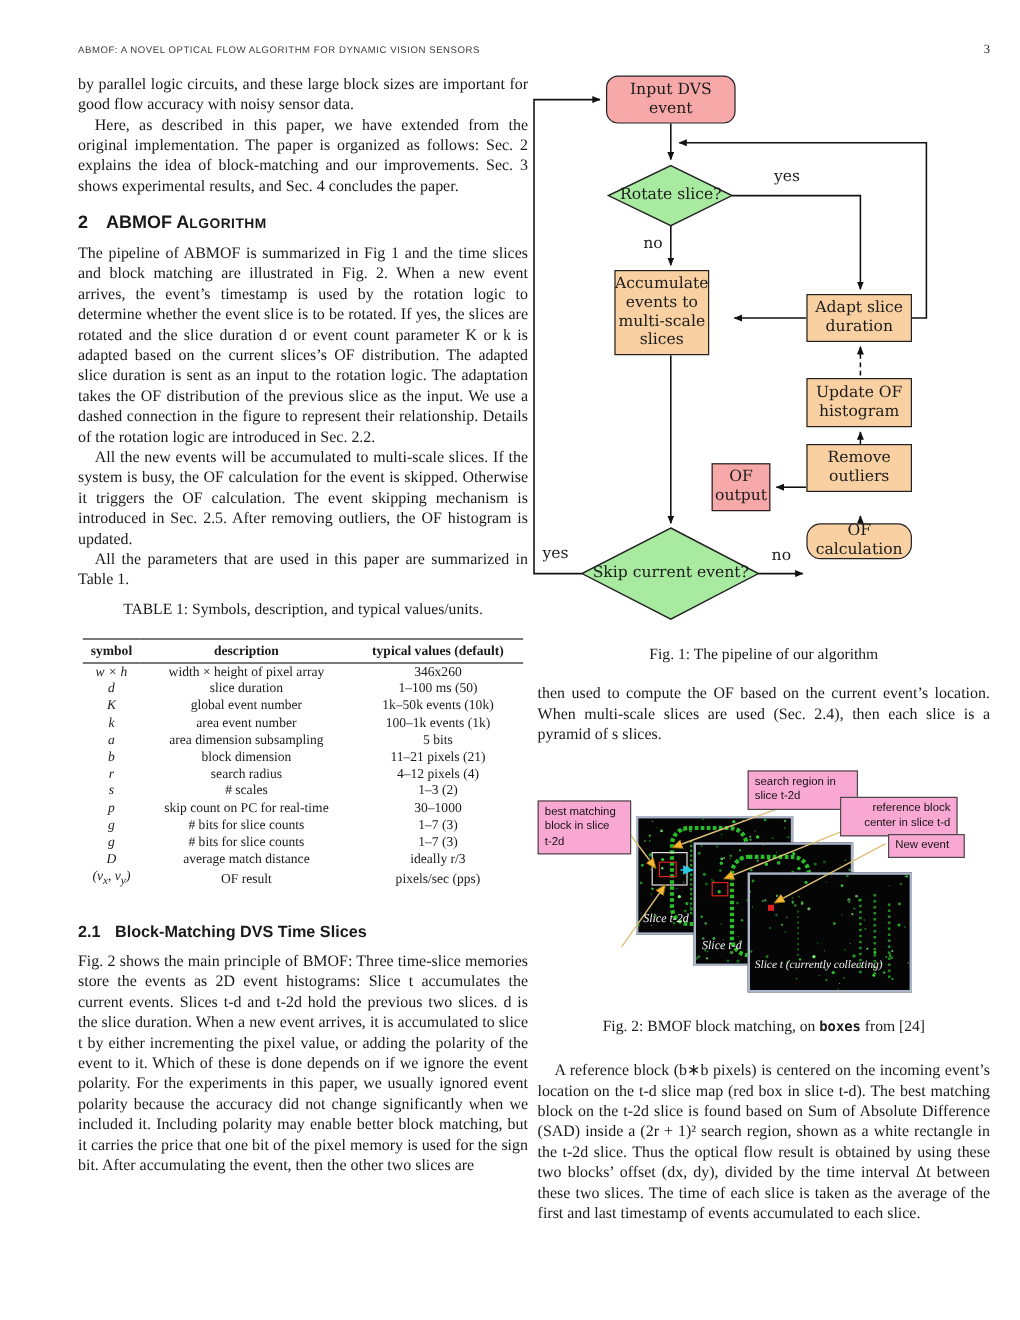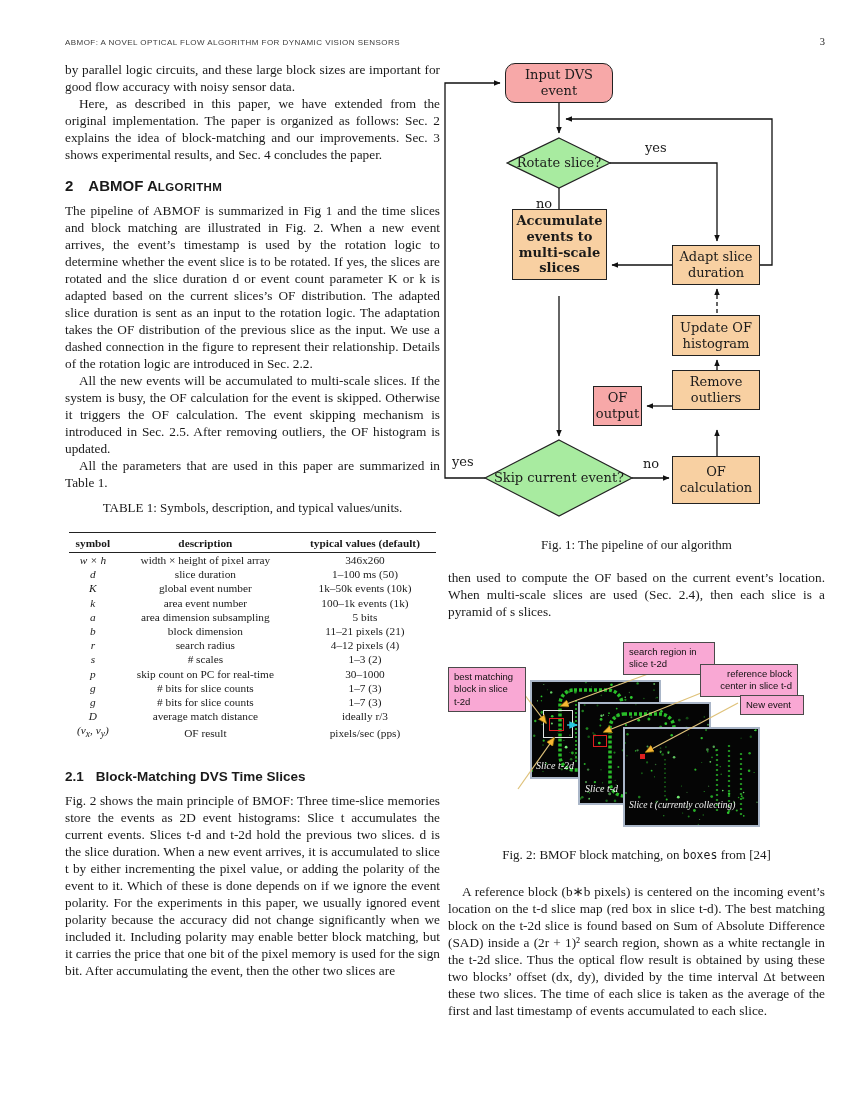--- a/index.html
+++ b/index.html
@@ -22,21 +22,21 @@
   .sec-head2 .num{margin-right:12px;}
   
   .tab-caption{font-size:13px;text-align:center;margin:9px 0 0;}
   table{width:98%;margin:16px auto 0;border-collapse:collapse;border-top:1.4px solid #222;border-bottom:1.4px solid #222;}
   thead th{font:bold 11.3px "Liberation Serif",serif;padding:4px 2px 3px;border-bottom:1px solid #222;text-align:center;}
   tbody td{font:11.3px/14.2px "Liberation Serif",serif;text-align:center;padding:0 2px;}
   tbody td.sym{font-style:italic;}
   tbody{border-bottom:3px solid transparent;}
   
   .fig-caption{font-size:13px;text-align:center;margin:8px 0 0;}
-  .code{font-family:"DejaVu Sans Mono",monospace;font-size:11.5px;}
+  .code{font-family:"DejaVu Sans Mono",monospace;font-size:11.5px;font-weight:bold;}
   
   #flowchart{position:relative;height:474px;margin-top:-6px;margin-left:-8px;}
   #flowchart svg.wires{position:absolute;left:0;top:0;}
   .fc-node{position:absolute;display:flex;align-items:center;justify-content:center;text-align:center;
            font:13px/1.22 "DejaVu Serif",serif;border:1.2px solid #222;box-sizing:border-box;padding:3px;}
   .fc-pink{background:#f7a8a8;border-radius:10px;}
   .fc-pinksq{background:#f7a8a8;}
   .fc-orange{background:#f8d0a2;}
   .fc-dtext{position:absolute;text-align:center;font:13px "DejaVu Serif",serif;}
   .fc-elabel{position:absolute;font:13px "DejaVu Serif",serif;}
@@ -181,27 +181,27 @@
             <path d="M277,401 V375" marker-end="url(#arr)"></path>
             <path d="M119,241 V381" marker-end="url(#arr)"></path>
             <path d="M192,423 H229" marker-end="url(#arr)"></path>
           </g>
           <polygon points="119,83 170,108 119,133 67,108" fill="#a8eba0" stroke="#222" stroke-width="1.2"></polygon>
           <polygon points="119,385 192,423 119,461 45,423" fill="#a8eba0" stroke="#222" stroke-width="1.2"></polygon>
         </svg>
 
         <div class="fc-node fc-pink" style="left:65px;top:8px;width:108px;height:40px;">Input DVS event</div>
         <div class="fc-dtext" style="left:67px;top:100px;width:104px;">Rotate slice?</div>
-        <div class="fc-node fc-orange" style="left:72px;top:154px;width:95px;height:71px;font-weight:bold;">Accumulate events to multi-scale slices</div>
+        <div class="fc-node fc-orange" style="left:72px;top:170px;width:79px;height:71px;">Accumulate events to multi-scale slices</div>
         <div class="fc-node fc-orange" style="left:232px;top:190px;width:88px;height:40px;">Adapt slice duration</div>
         <div class="fc-node fc-orange" style="left:232px;top:260px;width:88px;height:41px;">Update OF histogram</div>
         <div class="fc-node fc-pinksq" style="left:153px;top:331px;width:49px;height:40px;">OF output</div>
         <div class="fc-node fc-orange" style="left:232px;top:315px;width:88px;height:40px;">Remove outliers</div>
         <div class="fc-dtext" style="left:45px;top:415px;width:148px;">Skip current event?</div>
-        <div class="fc-node fc-orange" style="left:232px;top:401px;width:88px;height:48px;">OF calculation</div>
+        <div class="fc-node fc-orange" style="left:232px;top:381px;width:88px;height:30px;border-radius:12px;">OF calculation</div>
 
         <span class="fc-elabel" style="left:205px;top:85px;">yes</span>
         <span class="fc-elabel" style="left:96px;top:141px;">no</span>
         <span class="fc-elabel" style="left:12px;top:399px;">yes</span>
         <span class="fc-elabel" style="left:203px;top:401px;">no</span>
       </div>
 
       <p class="fig-caption">Fig. 1: The pipeline of our algorithm</p>
 
       <p class="bt" style="margin-top:16px;">then used to compute the OF based on the current event’s location. When multi-scale slices are used (Sec. 2.4), then each slice is a pyramid of s slices.</p>

